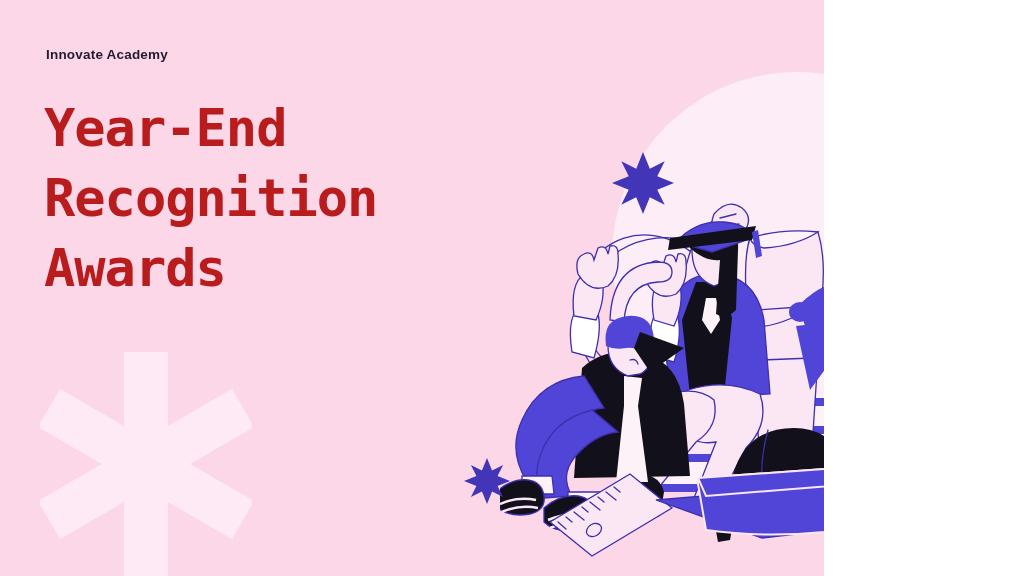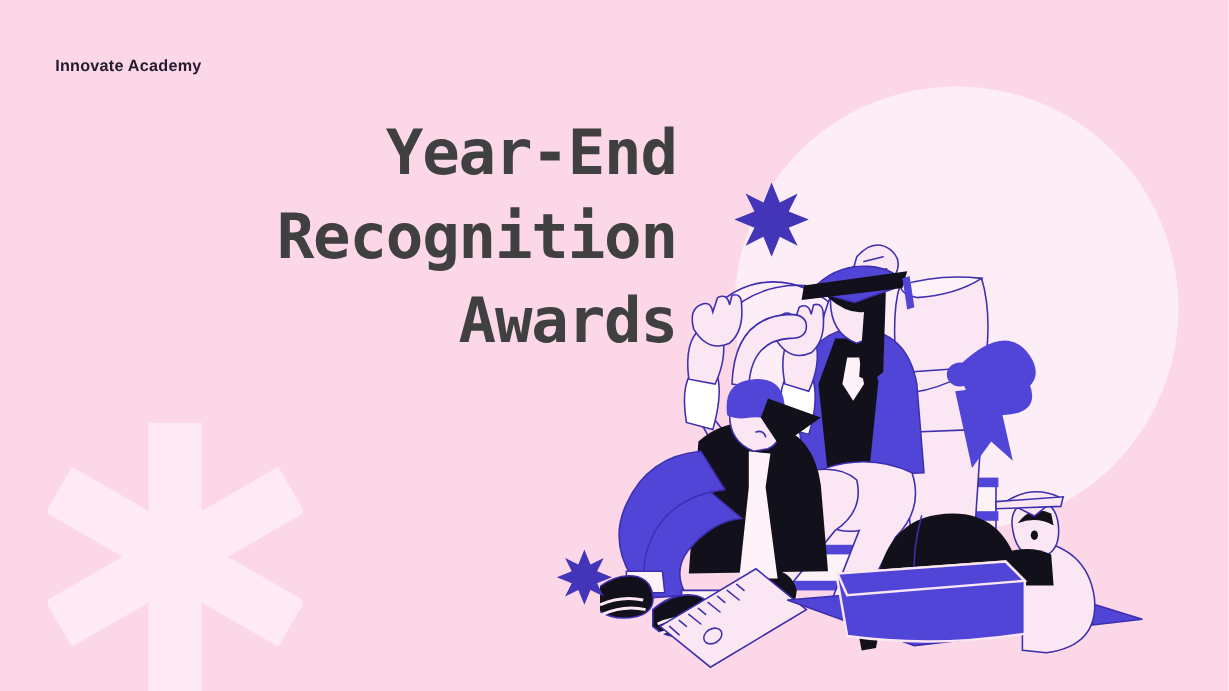--- a/index.html
+++ b/index.html
@@ -2,26 +2,25 @@
 <html><head>
 <meta charset="utf-8">
 <style>
   html, body {
     margin: 0;
     padding: 0;
     background: #ffffff;
   }
   #slide {
     position: relative;
-    width: 1024px;
+    width: 824px;
     height: 576px;
     overflow: hidden;
     background: #fcd7e8;
     font-family: "DejaVu Sans", sans-serif;
-    text-align: right;
   }
 
   
   .bg-circle {
     position: absolute;
     left: 612px;
     top: 72px;
     width: 370px;
     height: 370px;
     border-radius: 50%;
@@ -49,21 +48,21 @@
   .headline {
     position: absolute;
     left: 44px;
     top: 93px;
     width: 520px;
     font-family: "DejaVu Sans Mono", monospace;
     font-size: 52px;
     line-height: 70px;
     font-weight: 700;
     letter-spacing: -1px;
-    color: #404040;
+    color: #b91c1c;
     white-space: pre-line;
   }
 
   
   .illustration {
     position: absolute;
     left: 500px;
     top: 60px;
     width: 524px;
     height: 516px;

